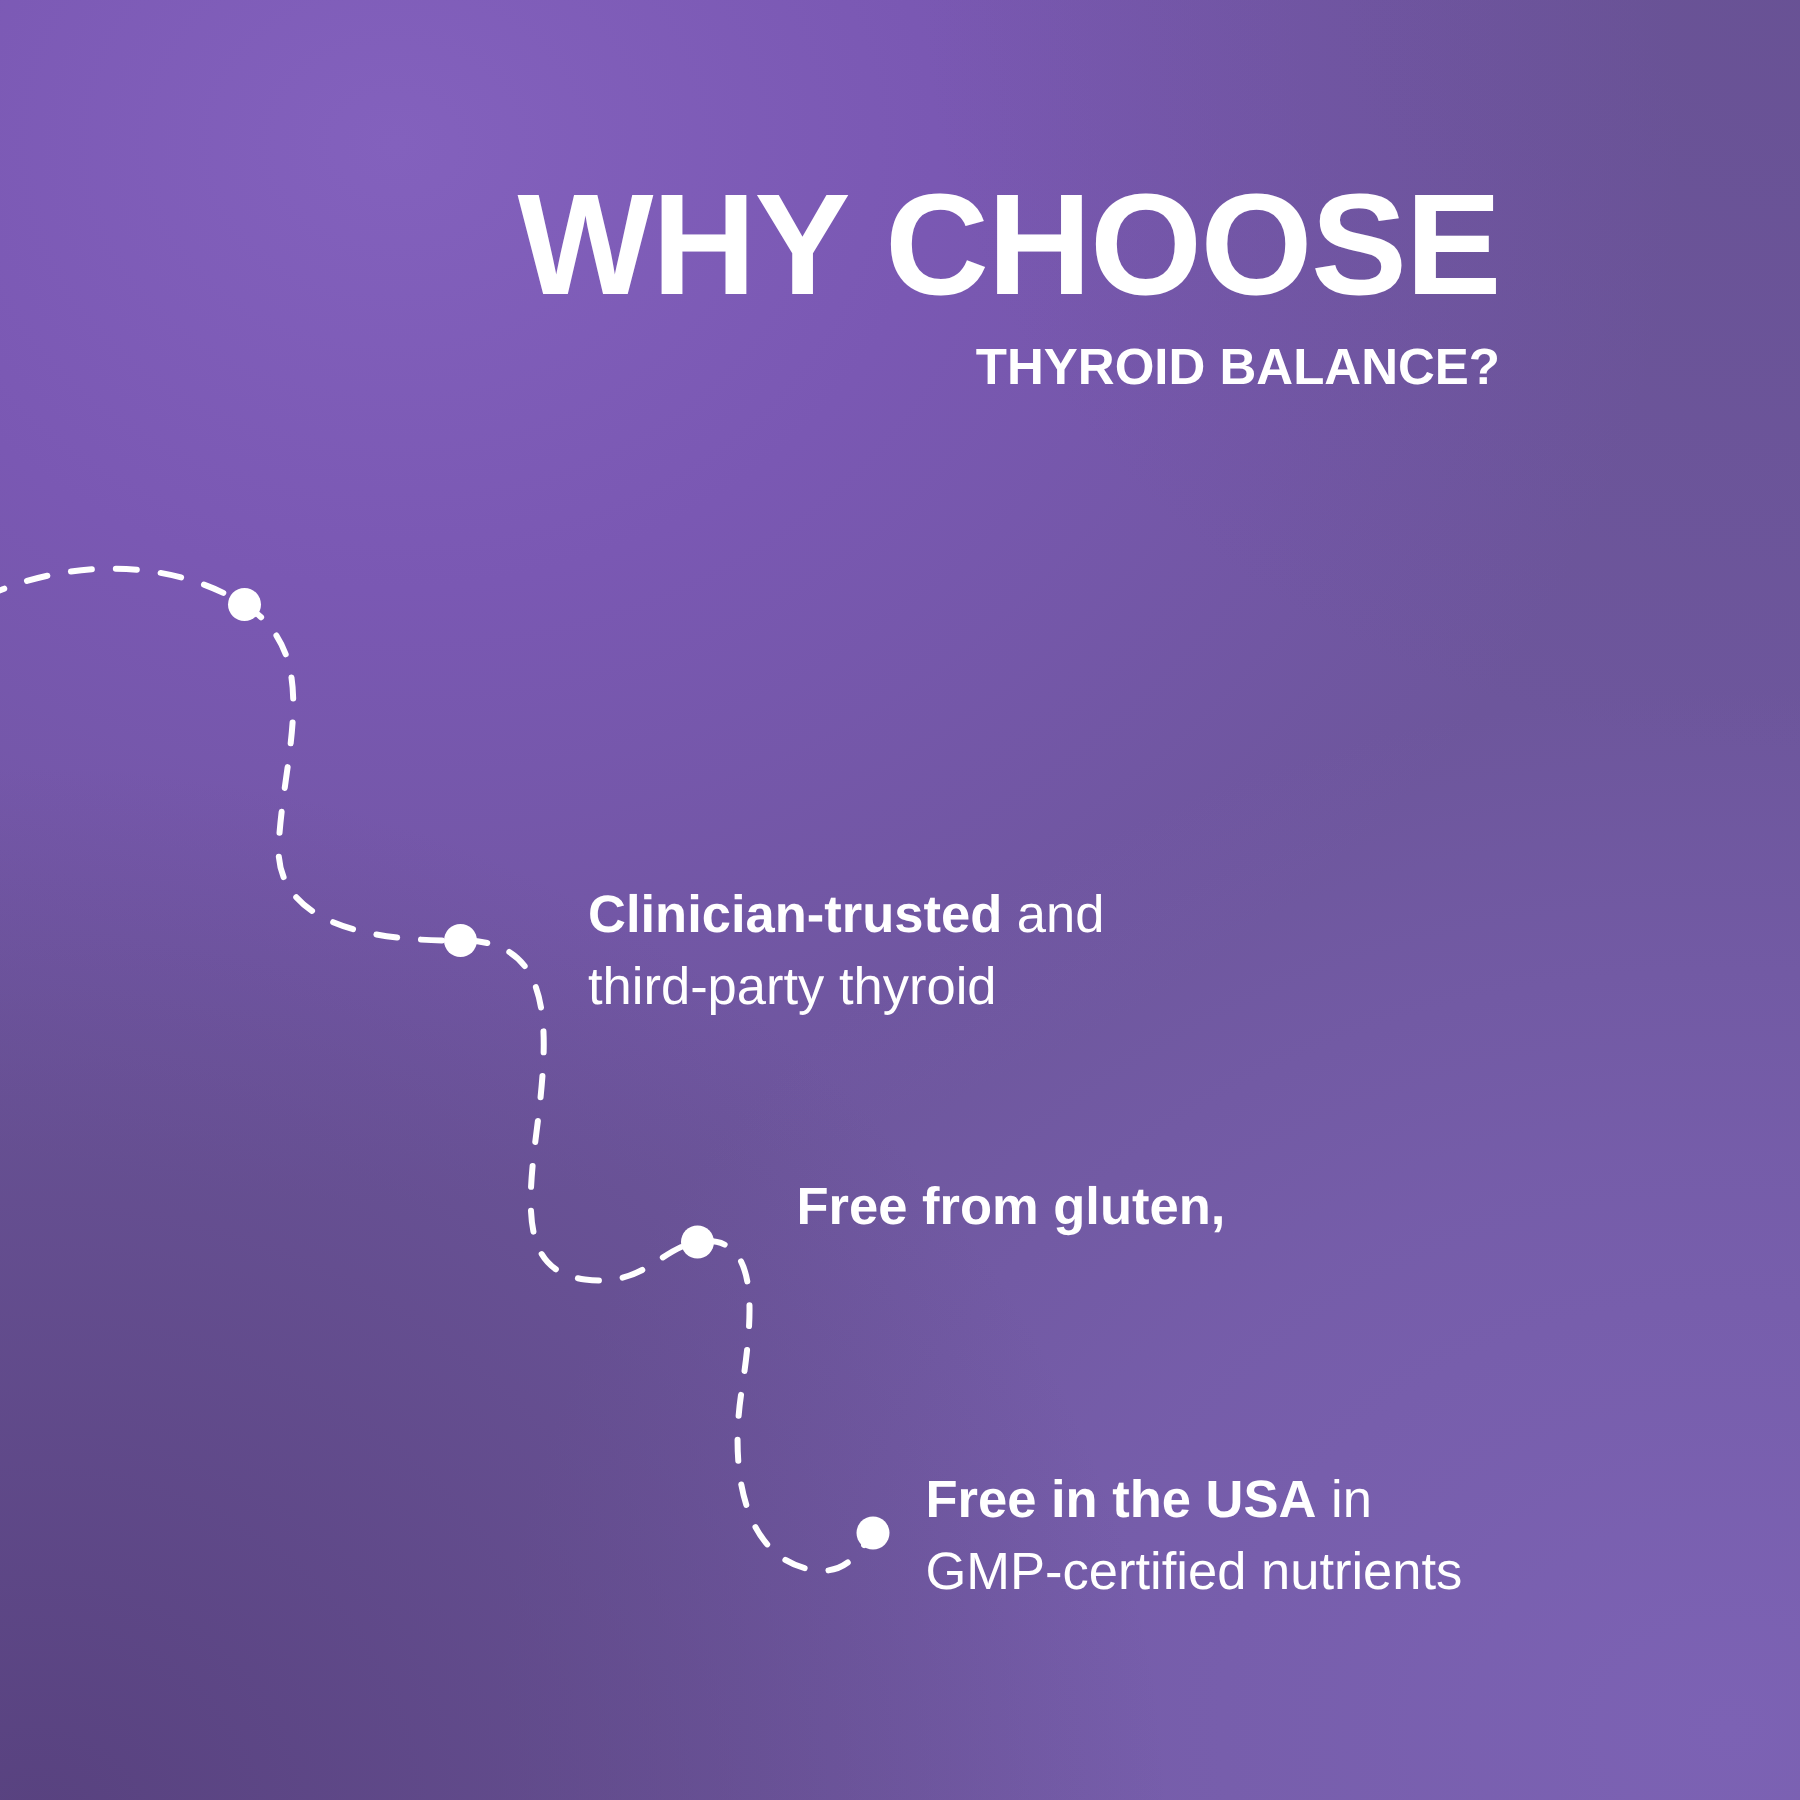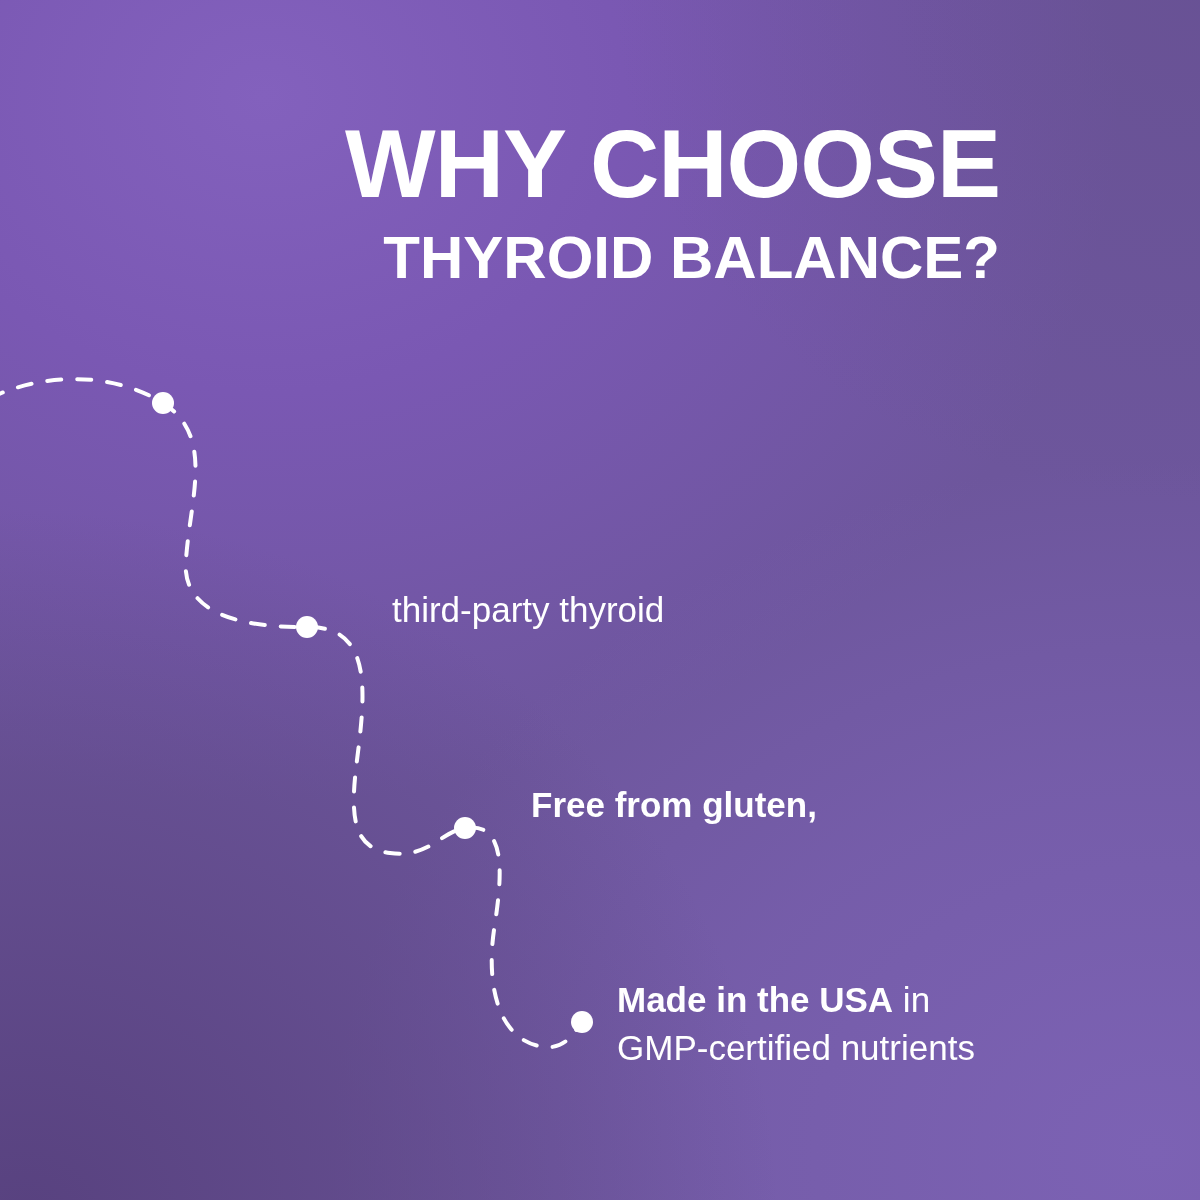--- a/index.html
+++ b/index.html
@@ -61,21 +61,21 @@
     display: block;
     font-size: 96px;
     line-height: 1.0;
     font-weight: 700;
     letter-spacing: -1px;
     white-space: nowrap;
   }
   .headline-line2 {
     display: block;
     margin-top: 16px;
-    font-size: 60px;
+    font-size: 34px;
     line-height: 1.0;
     font-weight: 700;
     letter-spacing: 0px;
     white-space: nowrap;
   }
 
   
   .connector {
     position: absolute;
     left: 0;
@@ -135,25 +135,26 @@
 
   <div class="dot" id="dot-0" style="left: 163px; top: 403px; background: rgb(255, 255, 255);"></div>
   <div class="dot" id="dot-1" style="left: 307px; top: 627px; background: rgb(255, 255, 255);"></div>
   <div class="dot" id="dot-2" style="left: 465px; top: 828px; background: rgb(255, 255, 255);"></div>
   <div class="dot" id="dot-3" style="left: 582px; top: 1022px; background: rgb(255, 255, 255);"></div>
 
   <div class="bullet" id="bullet-1">
   </div>
 
   <div class="bullet" id="bullet-2">
+    <span class="line"><span class="w-bold">Clinician-trusted</span><span class="w-normal"> and</span></span>
     <span class="line"><span class="w-bold"></span><span class="w-normal">third-party thyroid</span></span>
   </div>
 
   <div class="bullet" id="bullet-3">
     <span class="line"><span class="w-bold">Free from gluten,</span><span class="w-normal"></span></span>
   </div>
 
   <div class="bullet" id="bullet-4">
-    <span class="line"><span class="w-bold">Made in the USA</span><span class="w-normal"> in</span></span>
+    <span class="line"><span class="w-bold">Free in the USA</span><span class="w-normal"> in</span></span>
     <span class="line"><span class="w-bold"></span><span class="w-normal">GMP-certified nutrients</span></span>
   </div>
 
 </div>
 
 </body></html>

